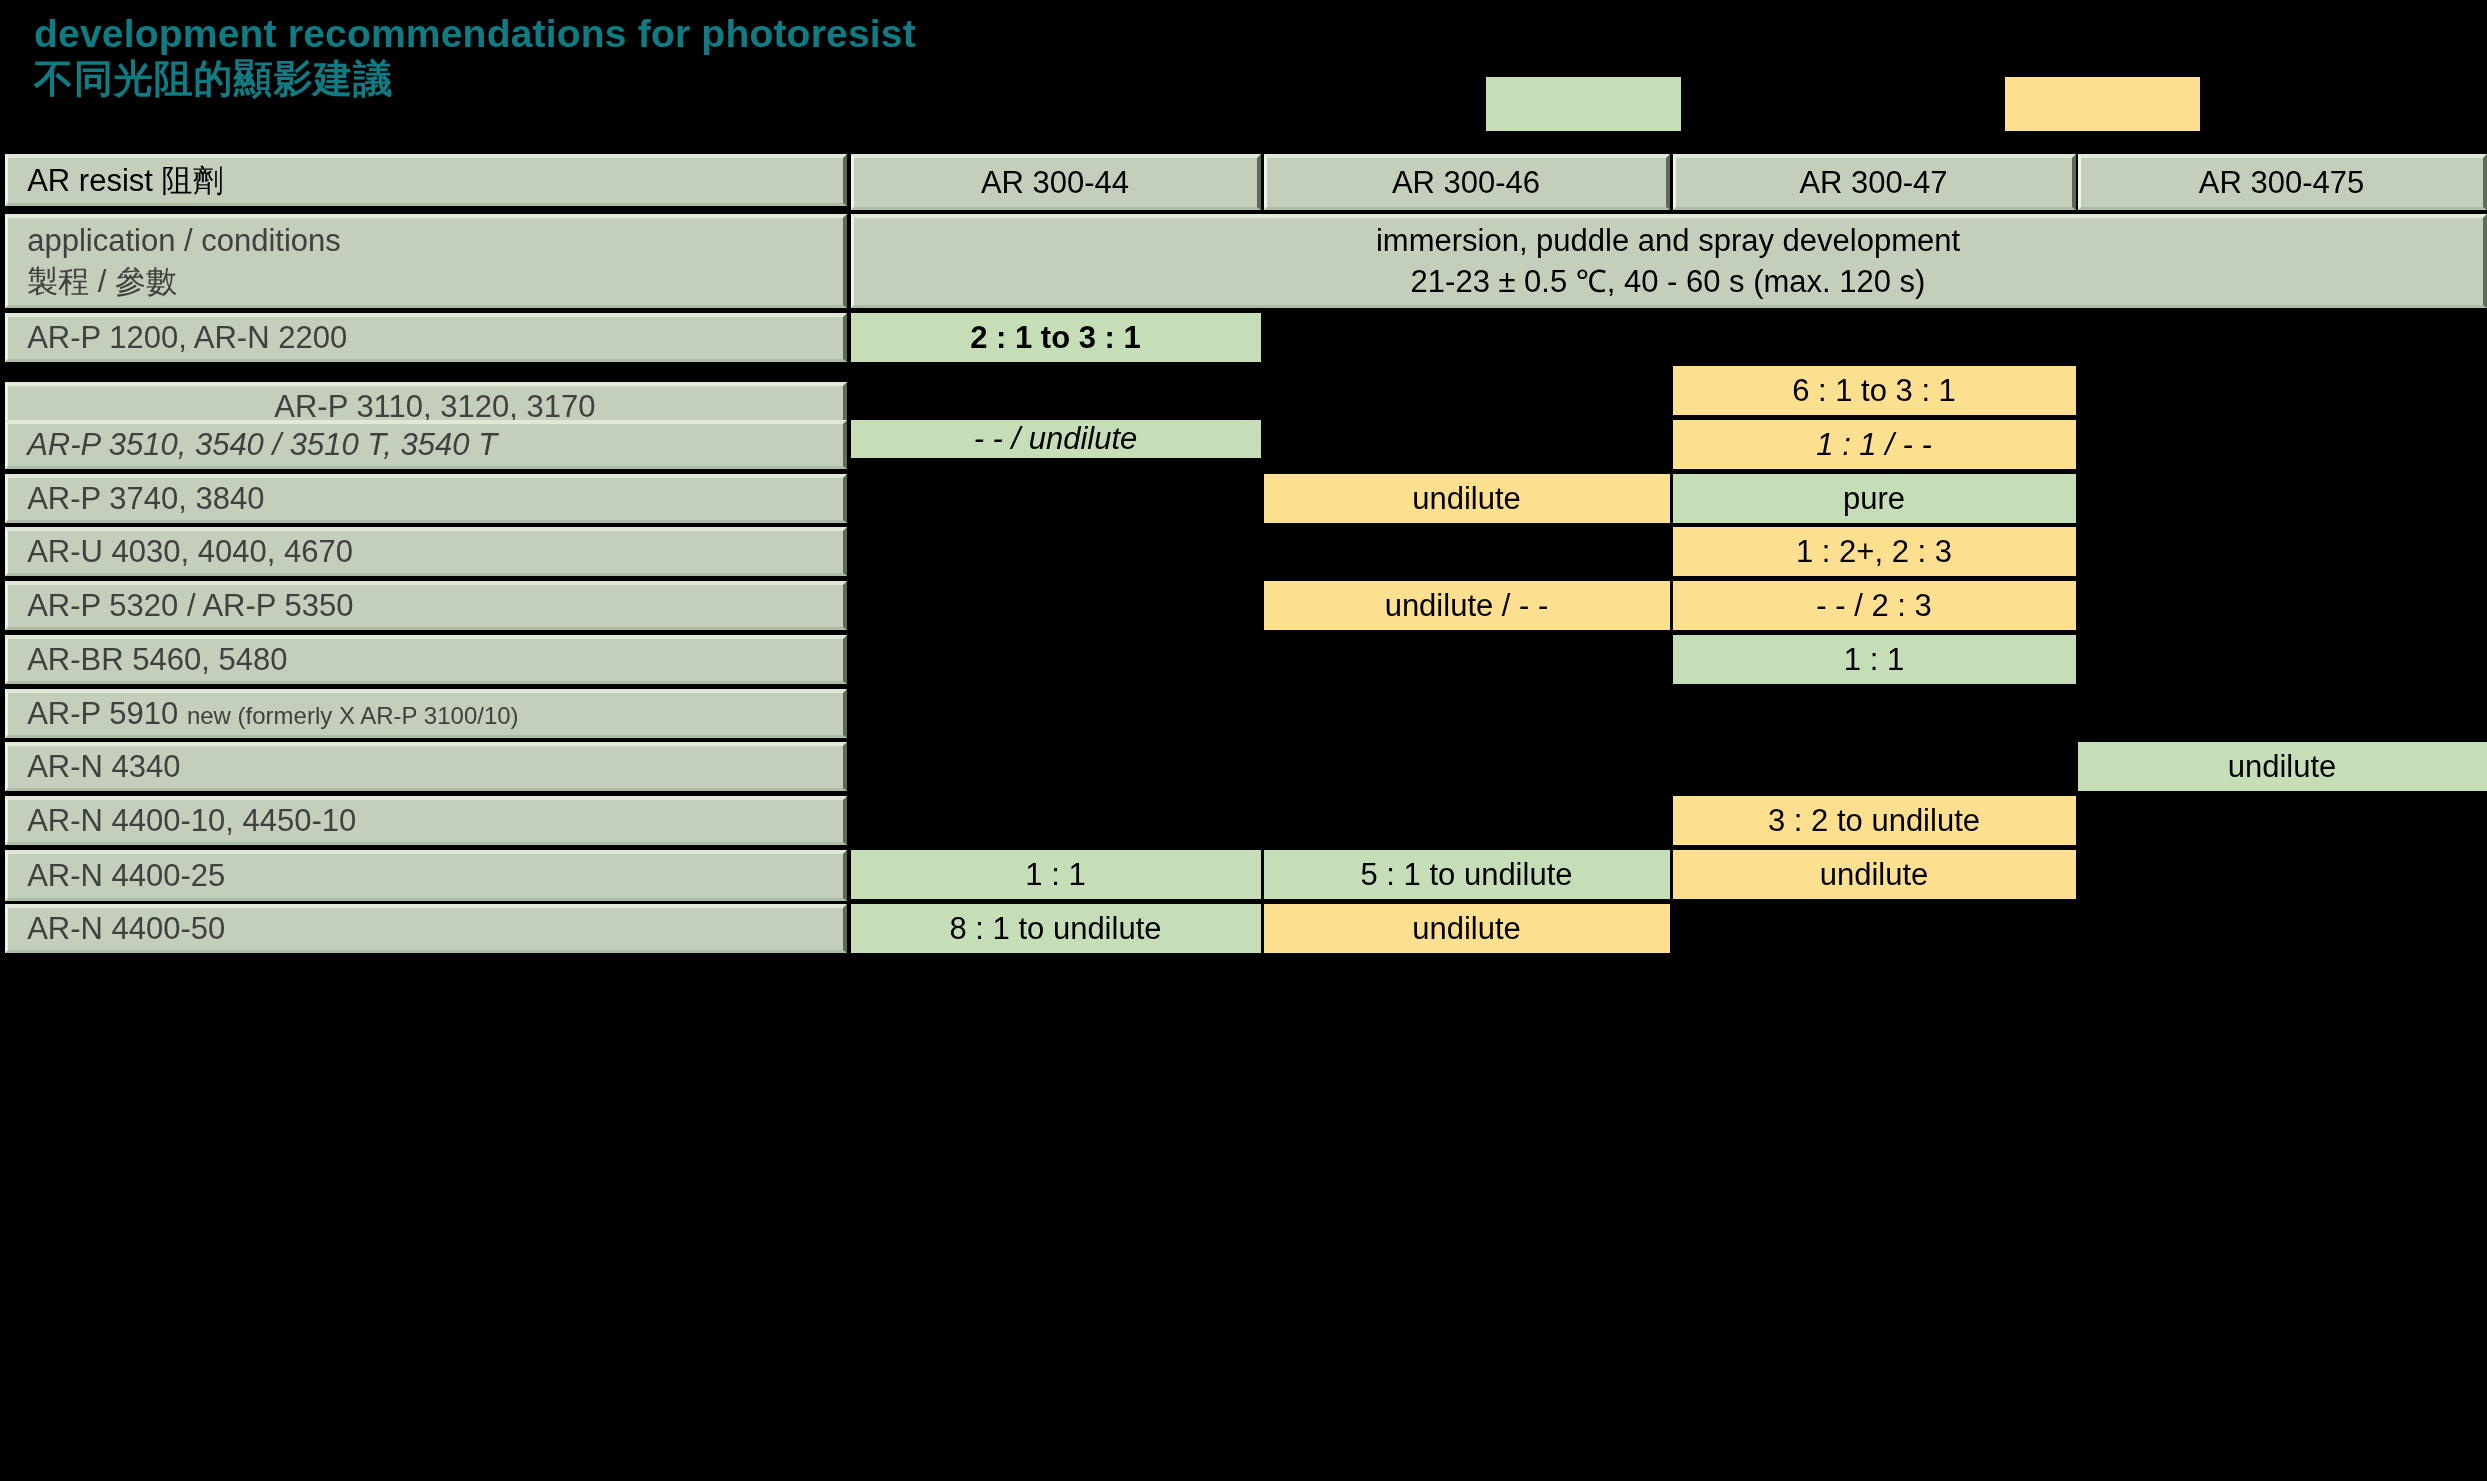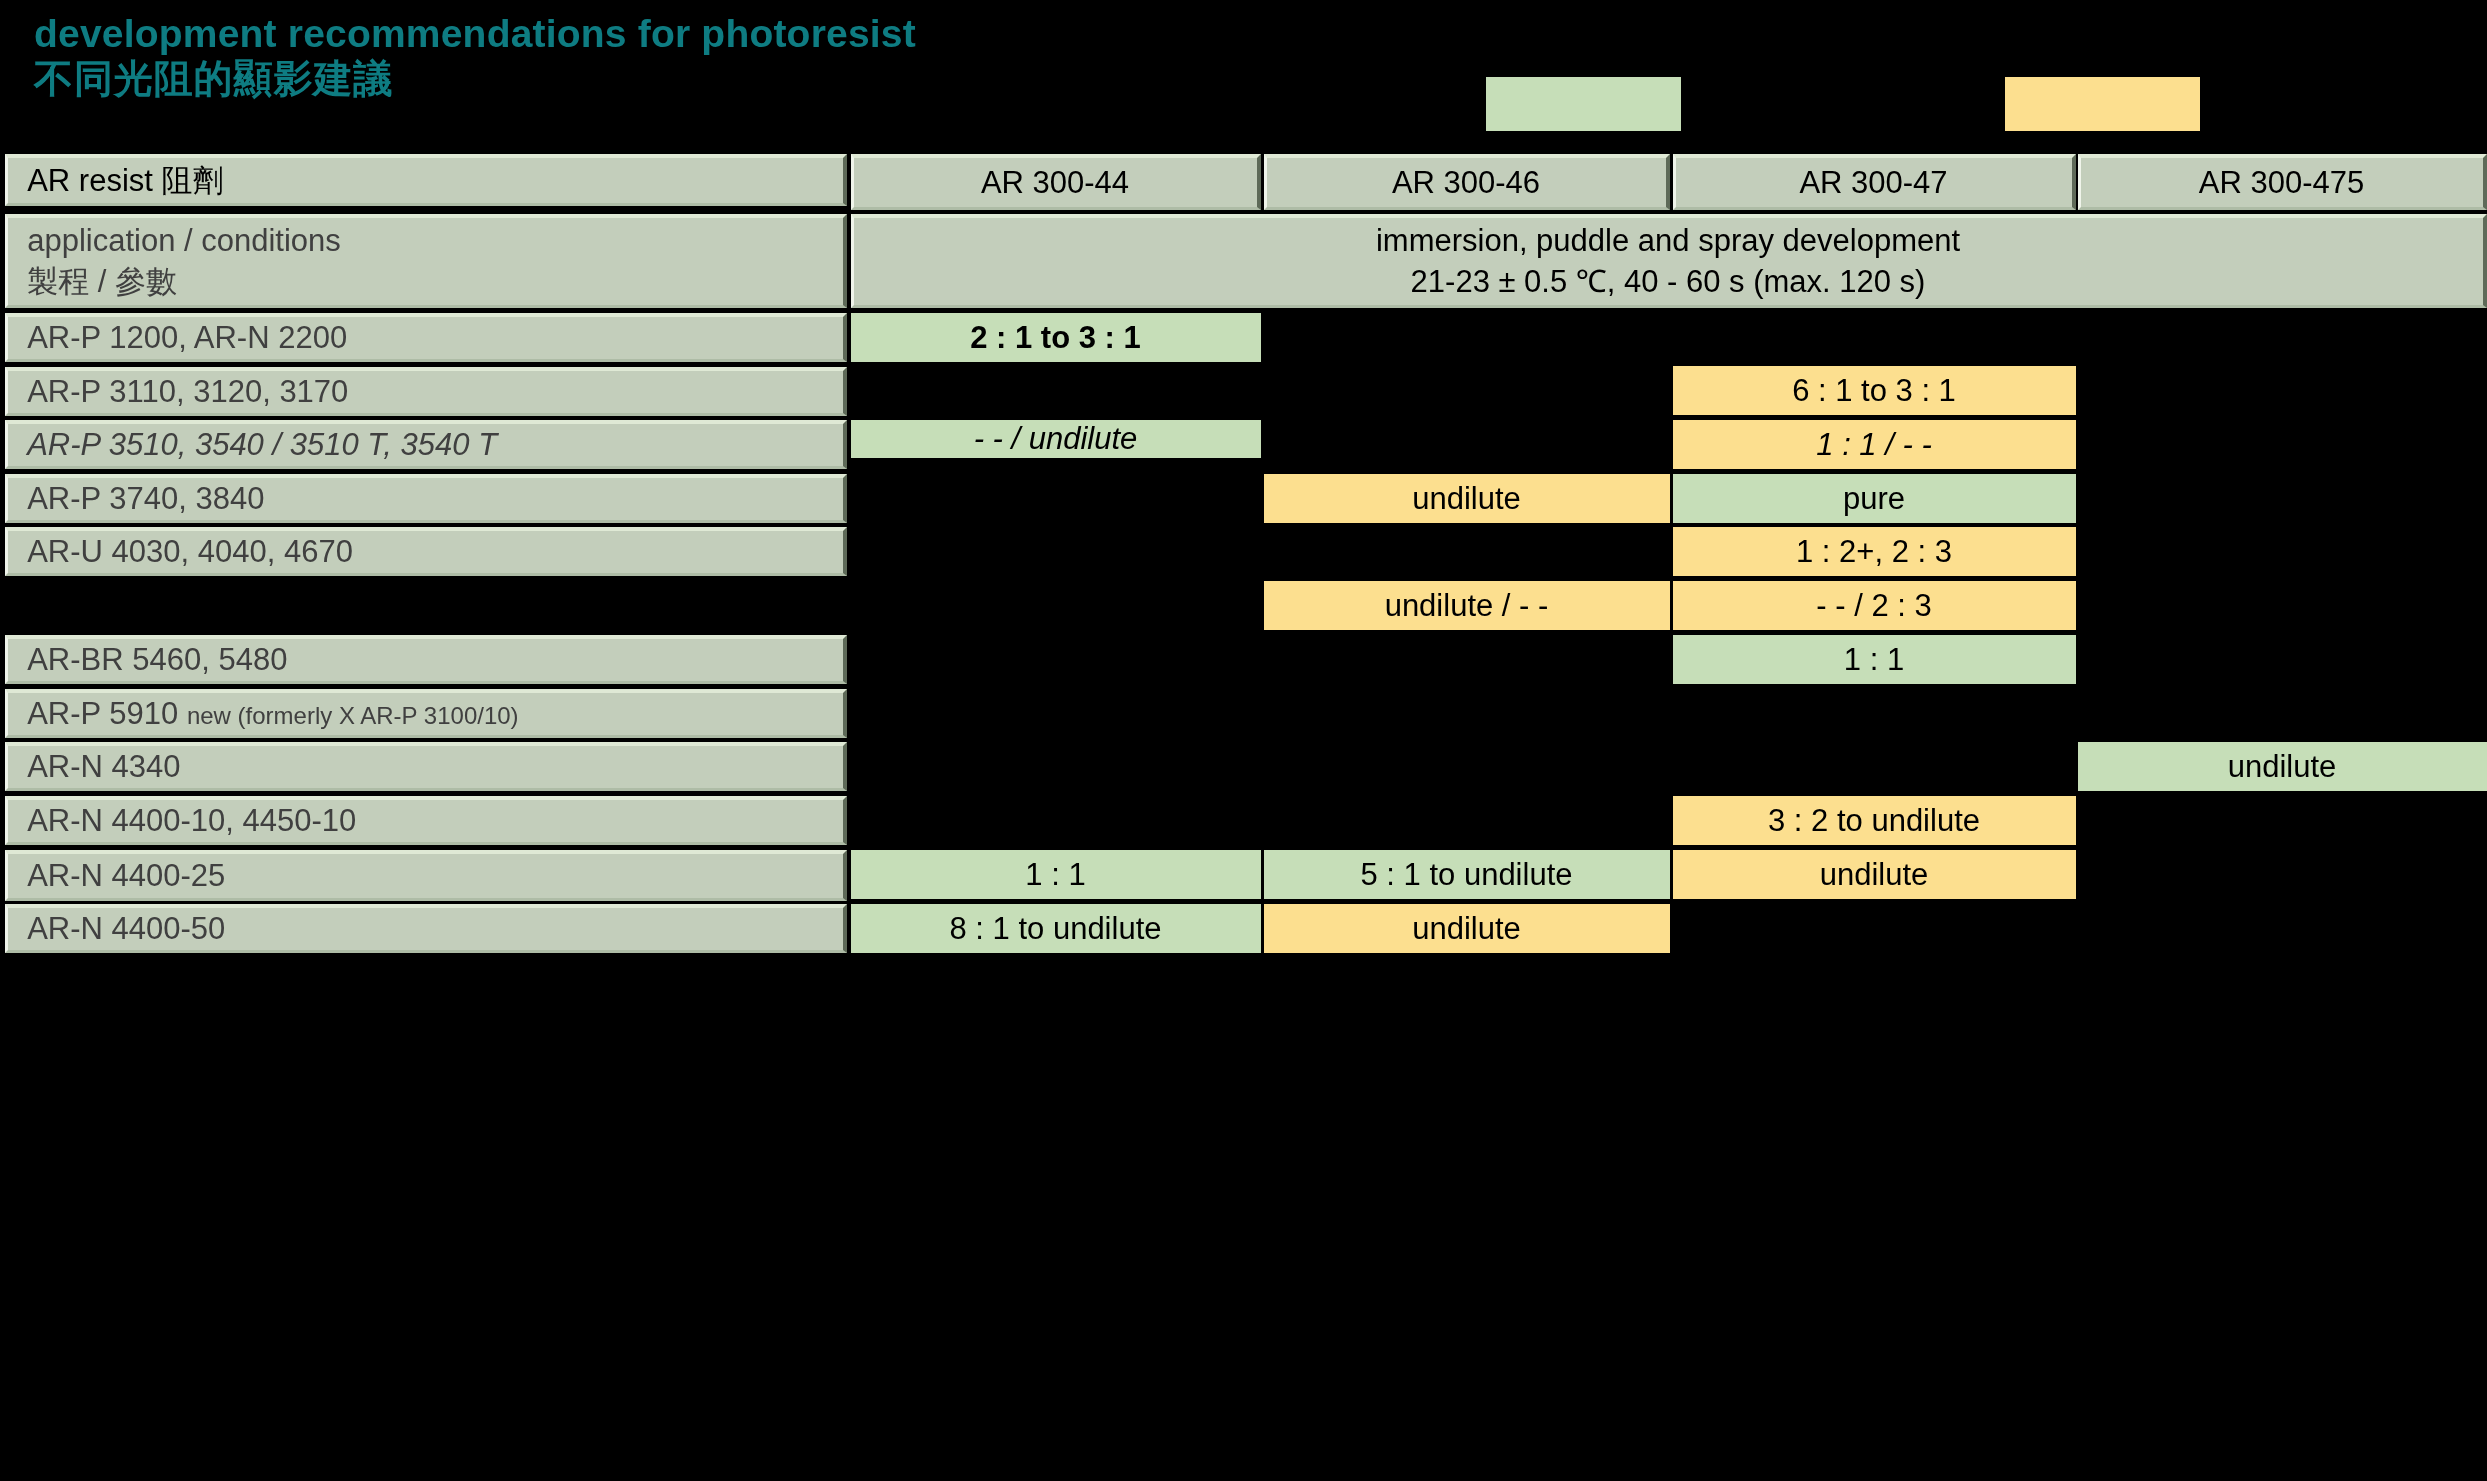--- a/index.html
+++ b/index.html
@@ -153,21 +153,21 @@
         </div>
       </div>
     </div>
     <div class="trow" style="height: 49px; position: absolute; left: 0px; top: 159px; width: 100%;">
       <div class="cell-bevel left" style="left: 0px; top: 0px; width: 842px; height: 49px;">
         <span class="label-text"><span>AR-P 1200, AR-N 2200</span></span>
       </div>
       <div class="data-cell green" style="left: 846px; top: 0px; width: 410px; height: 49px; background: rgb(198, 222, 184); font-weight: bold;">2 : 1 to 3 : 1</div>
     </div>
     <div class="trow" style="height: 49px; position: absolute; left: 0px; top: 212px; width: 100%;">
-      <div class="cell-bevel left" style="left: 0px; top: 1px; width: 842px; height: 49px;">
+      <div class="cell-bevel left" style="left: 0px; top: 16px; width: 842px; height: 49px; justify-content: center;">
         <span class="label-text"><span>AR-P 3110, 3120, 3170</span></span>
       </div>
       <div class="data-cell yellow" style="left: 1668px; top: 0px; width: 403px; height: 49px; background: rgb(252, 223, 143);">6 : 1 to 3 : 1</div>
     </div>
     <div class="trow" style="height: 49px; position: absolute; left: 0px; top: 266px; width: 100%; font-style: italic;">
       <div class="cell-bevel left" style="left: 0px; top: 0px; width: 842px; height: 49px;">
         <span class="label-text"><span>AR-P 3510, 3540 / 3510 T, 3540 T</span></span>
       </div>
       <div class="data-cell green" style="left: 846px; top: 0px; width: 410px; height: 38px; background: rgb(198, 222, 184);">- - / undilute</div>
       <div class="data-cell yellow" style="left: 1668px; top: 0px; width: 403px; height: 49px; background: rgb(252, 223, 143);">1 : 1 / - -</div>
@@ -179,20 +179,23 @@
       <div class="data-cell yellow" style="left: 1259px; top: 0px; width: 406px; height: 49px; background: rgb(252, 223, 143);">undilute</div>
       <div class="data-cell green" style="left: 1668px; top: 0px; width: 403px; height: 49px; background: rgb(198, 222, 184);">pure</div>
     </div>
     <div class="trow" style="height: 49px; position: absolute; left: 0px; top: 373px; width: 100%;">
       <div class="cell-bevel left" style="left: 0px; top: 0px; width: 842px; height: 49px;">
         <span class="label-text"><span>AR-U 4030, 4040, 4670</span></span>
       </div>
       <div class="data-cell yellow" style="left: 1668px; top: 0px; width: 403px; height: 49px; background: rgb(252, 223, 143);">1 : 2+, 2 : 3</div>
     </div>
     <div class="trow" style="height: 49px; position: absolute; left: 0px; top: 427px; width: 100%;">
+      <div class="cell-bevel left" style="left: 0px; top: 0px; width: 842px; height: 49px;">
+        <span class="label-text"><span>AR-P 5320 / AR-P 5350</span></span>
+      </div>
       <div class="data-cell yellow" style="left: 1259px; top: 0px; width: 406px; height: 49px; background: rgb(252, 223, 143);">undilute / - -</div>
       <div class="data-cell yellow" style="left: 1668px; top: 0px; width: 403px; height: 49px; background: rgb(252, 223, 143);">- - / 2 : 3</div>
     </div>
     <div class="trow" style="height: 49px; position: absolute; left: 0px; top: 481px; width: 100%;">
       <div class="cell-bevel left" style="left: 0px; top: 0px; width: 842px; height: 49px;">
         <span class="label-text"><span>AR-BR 5460, 5480</span></span>
       </div>
       <div class="data-cell green" style="left: 1668px; top: 0px; width: 403px; height: 49px; background: rgb(198, 222, 184);">1 : 1</div>
     </div>
     <div class="trow" style="height: 49px; position: absolute; left: 0px; top: 535px; width: 100%;">

